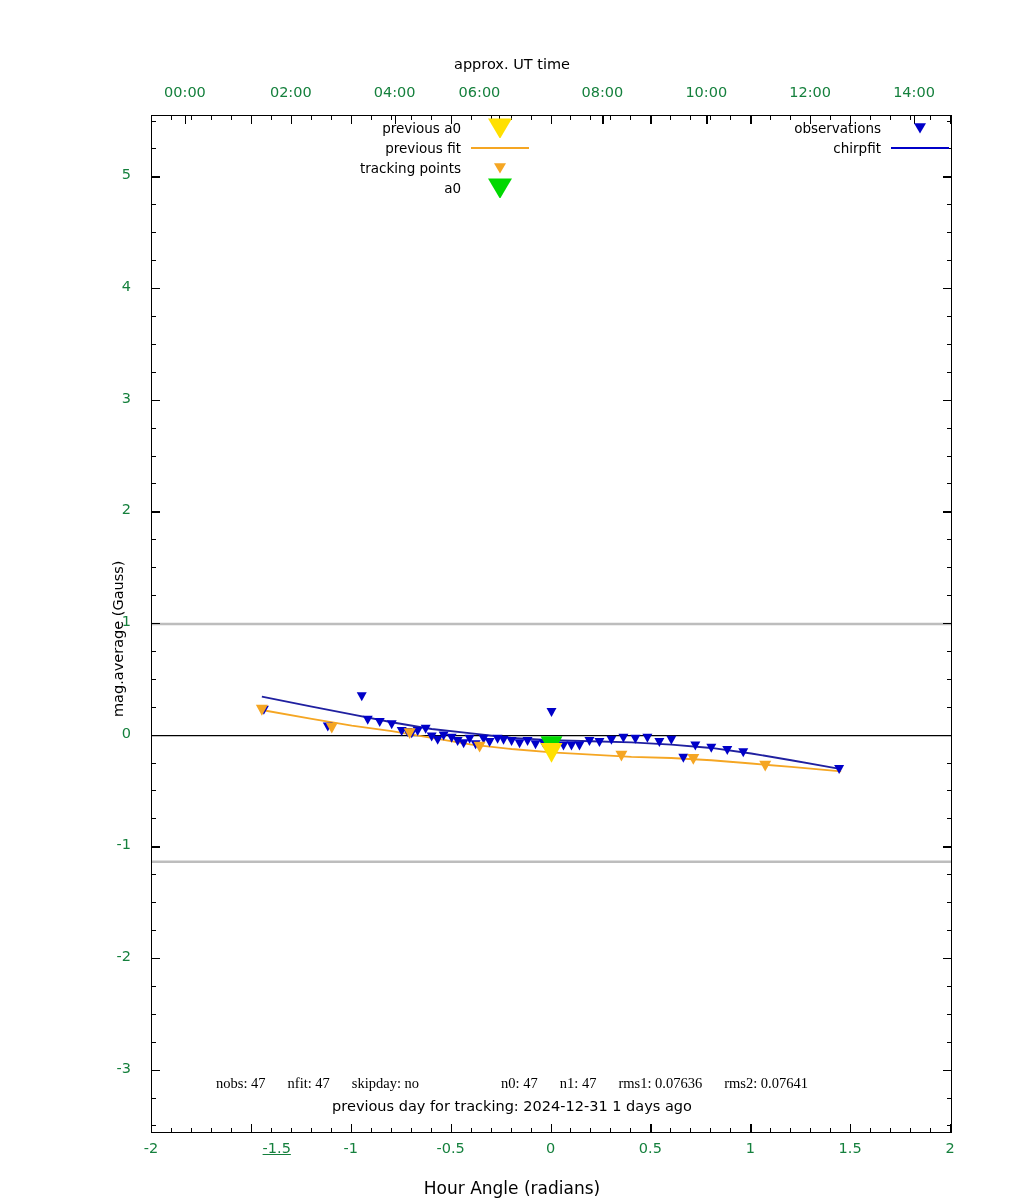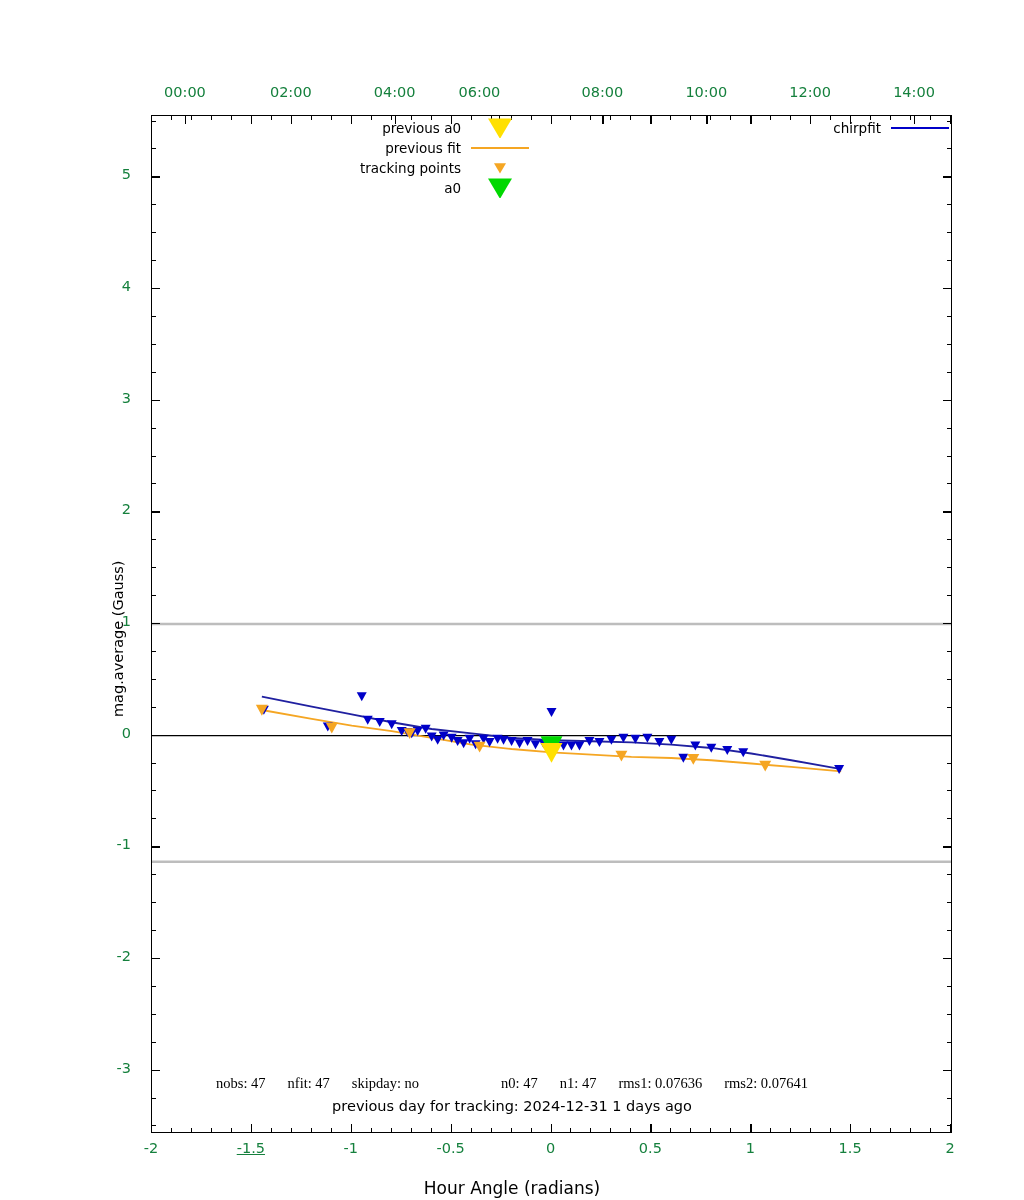--- a/index.html
+++ b/index.html
@@ -45,20 +45,21 @@
   #footer1{top:1075px;}
   #footer2{top:1098px;}
   .fcell{display:inline-block;font-family:Liberation Serif, serif;}
   svg{display:block;}
 </style>
 </head>
 <body>
 
 <div id="root">
 
+  <div class="toplabel">approx. UT time</div>
 
   <div id="top-ticks">
       <div class="ticklabel" style="top: 84px; left: 144.957px; width: 80px; text-align: center;">00:00</div>
       <div class="ticklabel" style="top: 84px; left: 250.825px; width: 80px; text-align: center;">02:00</div>
       <div class="ticklabel" style="top: 84px; left: 354.695px; width: 80px; text-align: center;">04:00</div>
       <div class="ticklabel" style="top: 84px; left: 458.565px; width: 80px; text-align: left;">06:00</div>
       <div class="ticklabel" style="top: 84px; left: 562.435px; width: 80px; text-align: center;">08:00</div>
       <div class="ticklabel" style="top: 84px; left: 666.305px; width: 80px; text-align: center;">10:00</div>
       <div class="ticklabel" style="top: 84px; left: 770.175px; width: 80px; text-align: center;">12:00</div>
       <div class="ticklabel" style="top: 84px; left: 874.045px; width: 80px; text-align: center;">14:00</div>
@@ -130,21 +131,21 @@
         <polygon points="388.5,627.0456043956043 410.5,627.0456043956043 399.5,646.8456043956044" fill="#FFE000"></polygon>
       </svg>
   </div>
 
   <div id="axes">
       <div class="tick" style="left: 151px; top: 1124px; width: 1.3px; height: 9px;"></div>
       <div class="tick" style="left: 151px; top: 115px; width: 1.3px; height: 9px;"></div>
       <div class="ticklabel" style="top: 1140px; left: 111px; width: 80px; text-align: center;">-2</div>
       <div class="tick" style="left: 250.875px; top: 1124px; width: 1.3px; height: 9px;"></div>
       <div class="tick" style="left: 250.875px; top: 115px; width: 1.3px; height: 9px;"></div>
-      <div class="ticklabel" style="top: 1140px; left: 210.875px; width: 80px; text-align: center; text-decoration: underline;">-1.5</div>
+      <div class="ticklabel" style="top: 1140px; left: 210.875px; width: 80px; text-align: right; text-decoration: underline;">-1.5</div>
       <div class="tick" style="left: 350.75px; top: 1124px; width: 1.3px; height: 9px;"></div>
       <div class="tick" style="left: 350.75px; top: 115px; width: 1.3px; height: 9px;"></div>
       <div class="ticklabel" style="top: 1140px; left: 310.75px; width: 80px; text-align: center;">-1</div>
       <div class="tick" style="left: 450.625px; top: 1124px; width: 1.3px; height: 9px;"></div>
       <div class="tick" style="left: 450.625px; top: 115px; width: 1.3px; height: 9px;"></div>
       <div class="ticklabel" style="top: 1140px; left: 410.625px; width: 80px; text-align: center;">-0.5</div>
       <div class="tick" style="left: 550.5px; top: 1124px; width: 1.3px; height: 9px;"></div>
       <div class="tick" style="left: 550.5px; top: 115px; width: 1.3px; height: 9px;"></div>
       <div class="ticklabel" style="top: 1140px; left: 510.5px; width: 80px; text-align: center;">0</div>
       <div class="tick" style="left: 650.375px; top: 1124px; width: 1.3px; height: 9px;"></div>
@@ -349,20 +350,28 @@
           <span class="leg-text" style="right: 70px;">a0</span>
           <span class="leg-sym" style="left: auto; right: 0px;">
             <svg width="62" height="20">
               <polygon points="19,0.3999999999999986 43,0.3999999999999986 31,20.8" fill="#00D800"></polygon>
             </svg>
           </span>
         </div>
       </div>
     <div class="leg-col" id="legend-right" style="left:510px;width:290px;">
         <div class="leg-row">
+          <span class="leg-text" style="right: 70px;">observations</span>
+          <span class="leg-sym" style="left: auto; right: 0px;">
+            <svg width="62" height="20">
+              <polygon points="25,5.199999999999999 37,5.199999999999999 31,15.4" fill="#0000C8"></polygon>
+            </svg>
+          </span>
+        </div>
+        <div class="leg-row">
           <span class="leg-text" style="right: 70px;">chirpfit</span>
           <span class="leg-sym" style="left: auto; right: 0px;">
             <svg width="62" height="20">
               <line x1="2" y1="10" x2="60" y2="10" stroke="#0000C8" stroke-width="2"></line>
             </svg>
           </span>
         </div>
       </div>
   </div>
 

